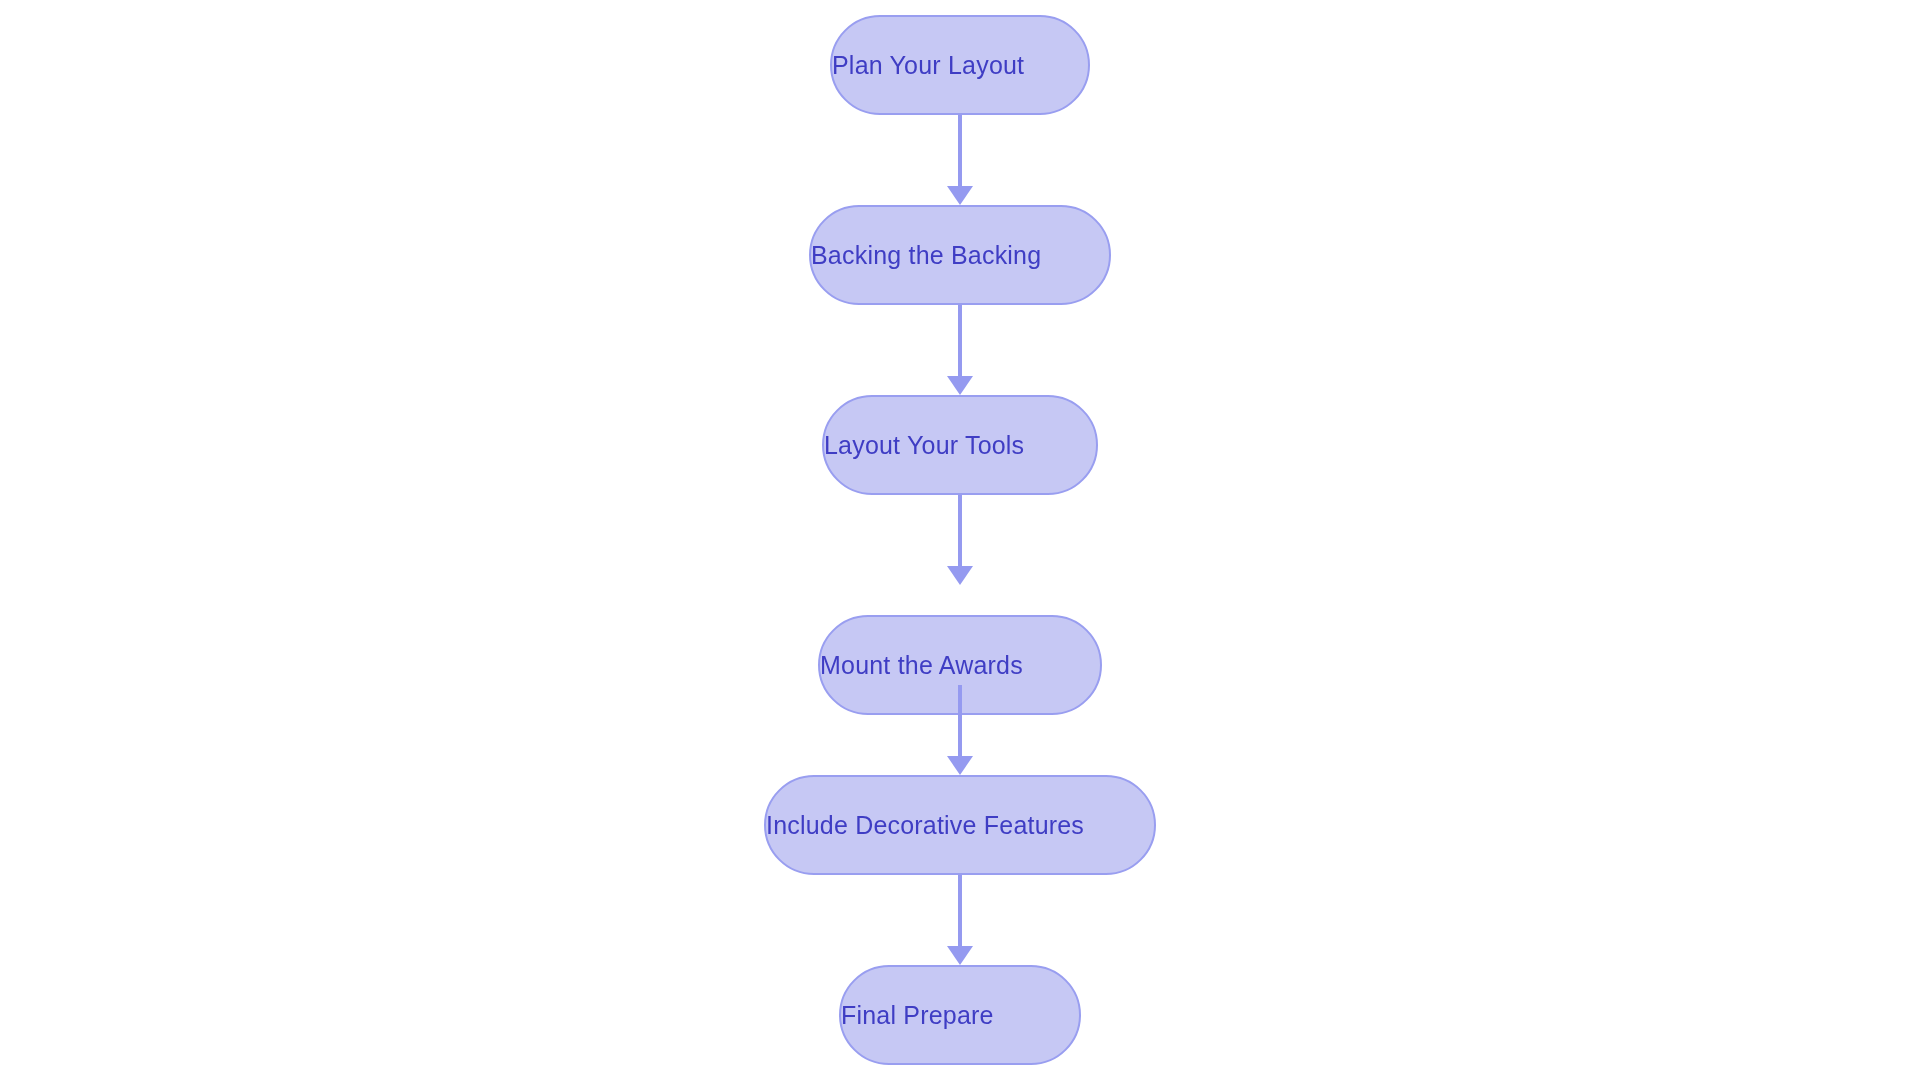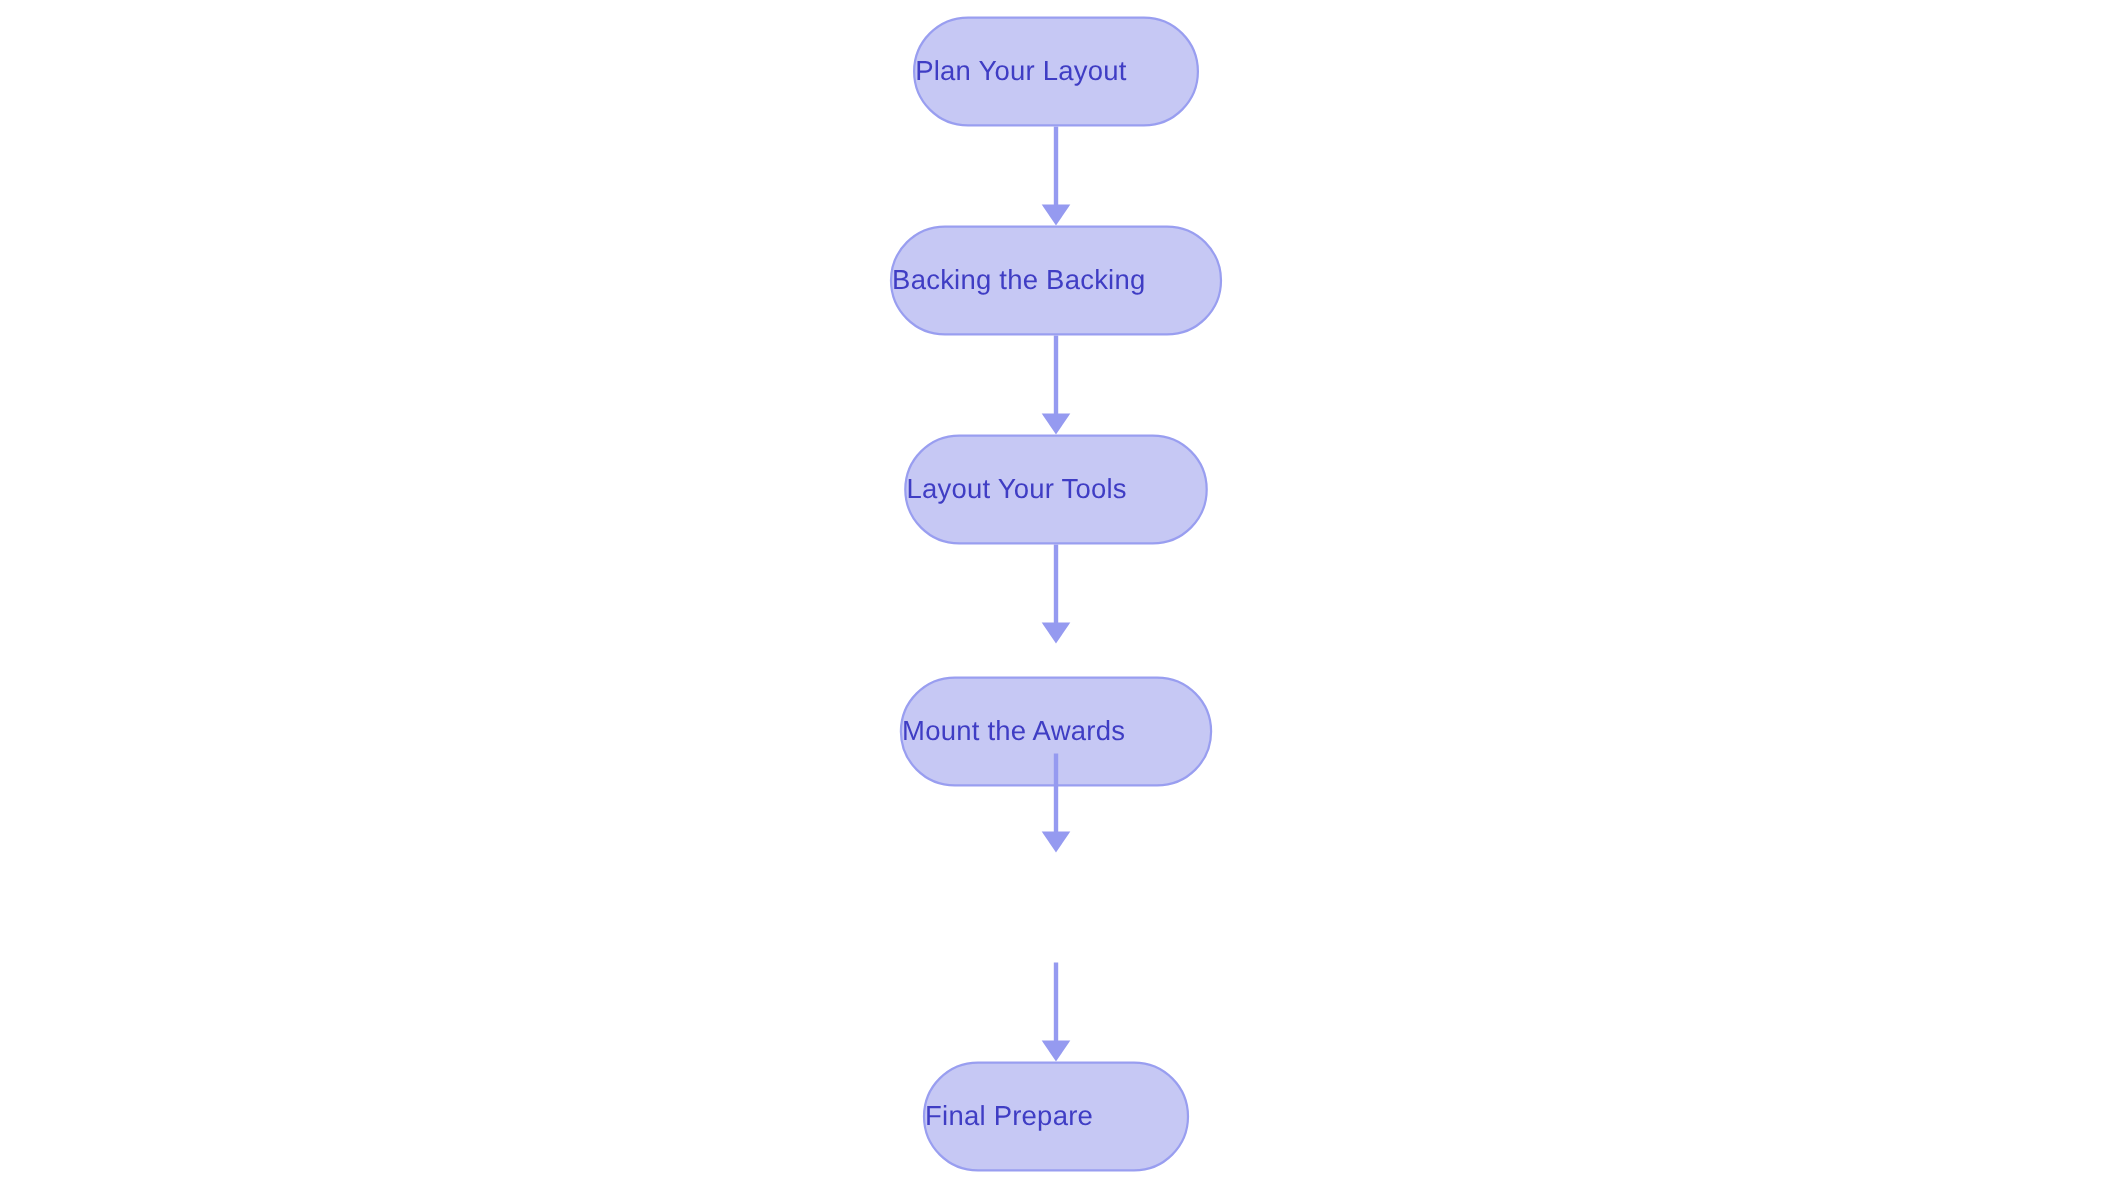--- a/index.html
+++ b/index.html
@@ -102,20 +102,23 @@
 
   <div class="node" style="top:615px; width:284px;">
     <span class="label">Mount the Awards</span>
   </div>
 
   <div class="edge" style="top:685px;">
     <span class="stem"></span>
     <span class="head"></span>
   </div>
 
+  <div class="node" style="top:775px; width:392px;">
+    <span class="label">Include Decorative Features</span>
+  </div>
 
   <div class="edge" style="top:875px;">
     <span class="stem"></span>
     <span class="head"></span>
   </div>
 
   <div class="node" style="top:965px; width:242px;">
     <span class="label">Final Prepare</span>
   </div>
 

